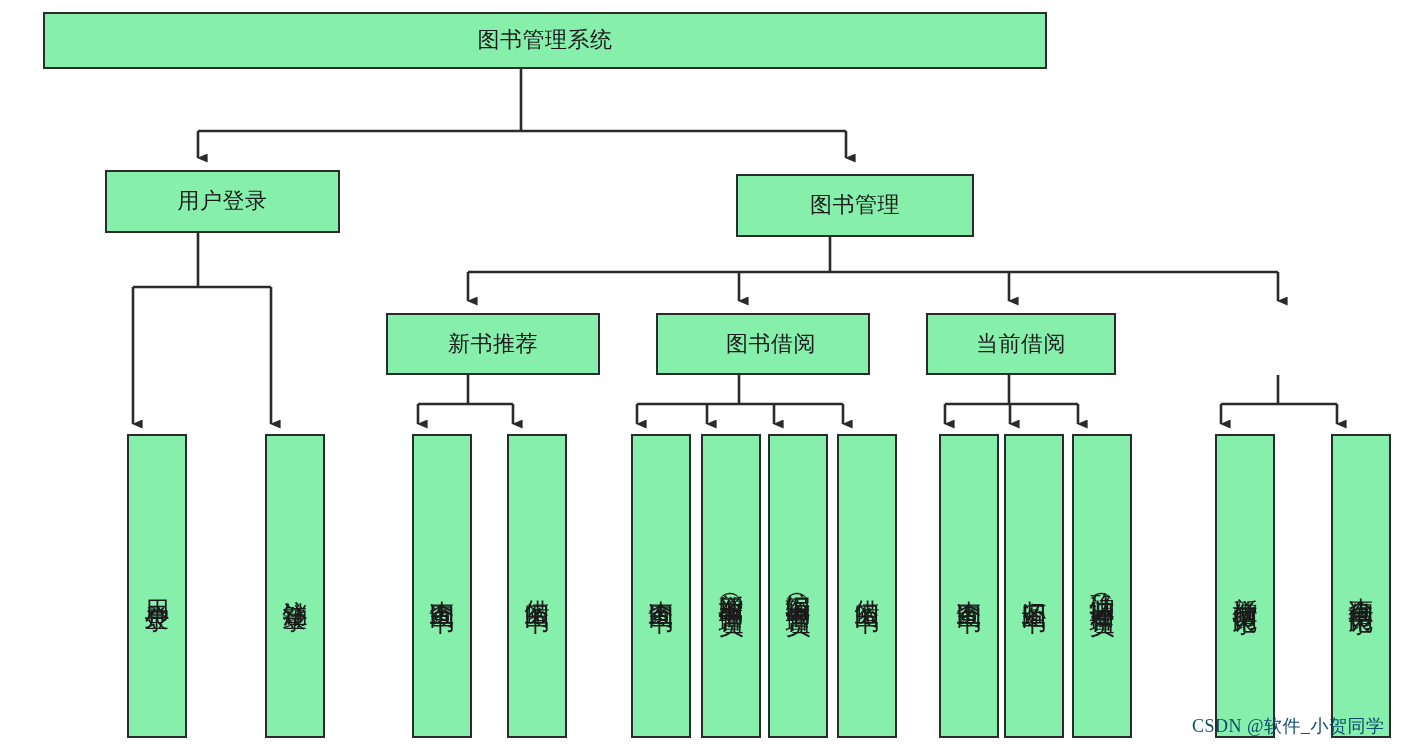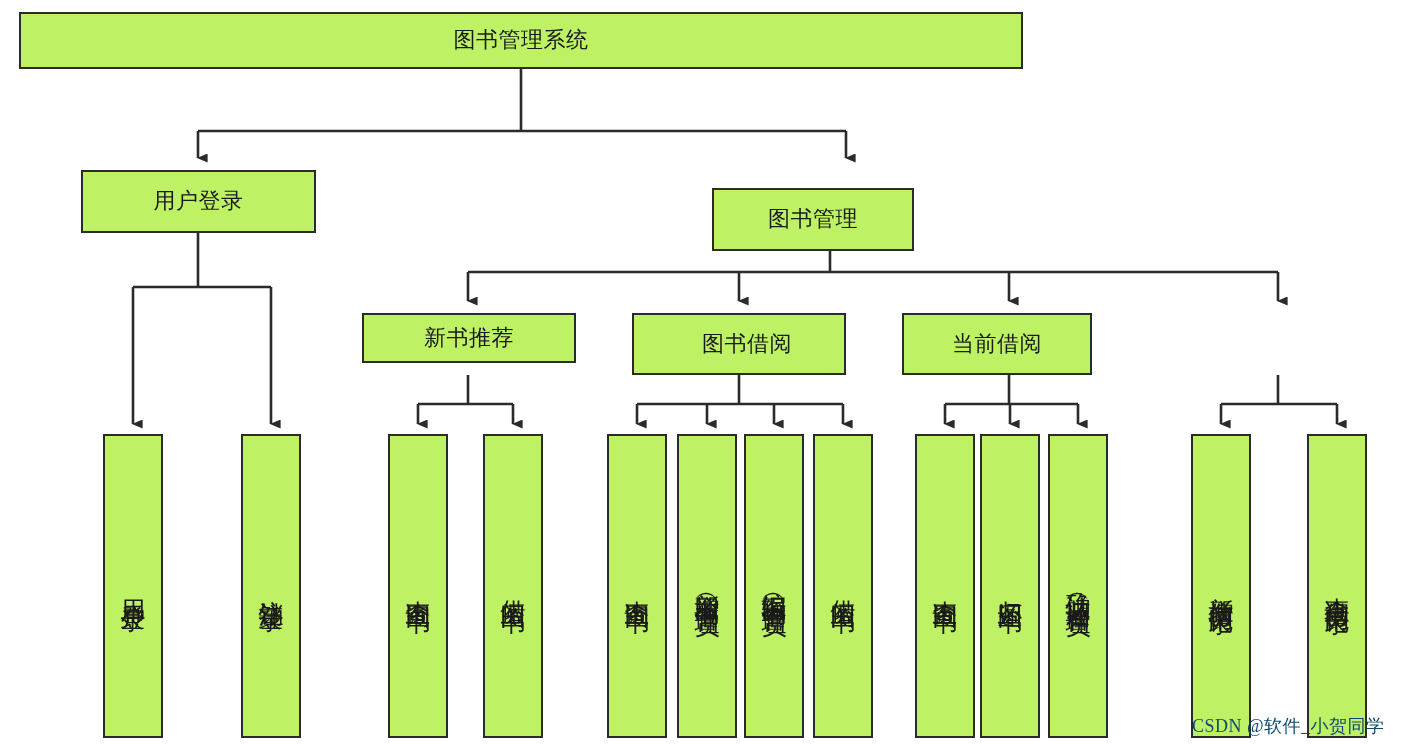--- a/index.html
+++ b/index.html
@@ -23,26 +23,27 @@
   svg.edges {
     position: absolute;
     left: 0; top: 0;
     width: 1405px;
     height: 747px;
     pointer-events: none;
   }
   .node {
     position: absolute;
     box-sizing: border-box;
-    background: #bef264;
+    background: #86efac;
     border: 2px solid #2b2b2b;
     display: flex;
     align-items: center;
     justify-content: center;
     color: #1a1a1a;
+    margin-left: 24px;
   }
   .node-label {
     display: block;
     text-align: center;
     line-height: 1.12;
     color: #1a1a1a;
   }
   .node.horizontal .node-label {
     font-size: 22px;
     letter-spacing: 0.5px;
@@ -125,25 +126,25 @@
     </g>
   </svg>
 
   <div class="node horizontal" style="left:19px; top:12px; width:1004px; height:57px;">
     <span class="node-label">图书管理系统</span>
   </div>
 
   <div class="node horizontal" style="left:81px; top:170px; width:235px; height:63px;">
     <span class="node-label">用户登录</span>
   </div>
-  <div class="node horizontal" style="left:712px; top:188px; width:202px; height:63px;">
+  <div class="node horizontal" style="left:712px; top:174px; width:238px; height:63px;">
     <span class="node-label">图书管理</span>
   </div>
 
-  <div class="node horizontal" style="left:362px; top:313px; width:214px; height:50px;">
+  <div class="node horizontal" style="left:362px; top:313px; width:214px; height:62px;">
     <span class="node-label">新书推荐</span>
   </div>
   <div class="node horizontal" style="left:632px; top:313px; width:214px; height:62px;padding-left:16px;">
     <span class="node-label">图书借阅</span>
   </div>
   <div class="node horizontal" style="left:902px; top:313px; width:190px; height:62px;">
     <span class="node-label">当前借阅</span>
   </div>
 
   <div class="node vertical" style="left:103px; top:434px; width:60px; height:304px;">

